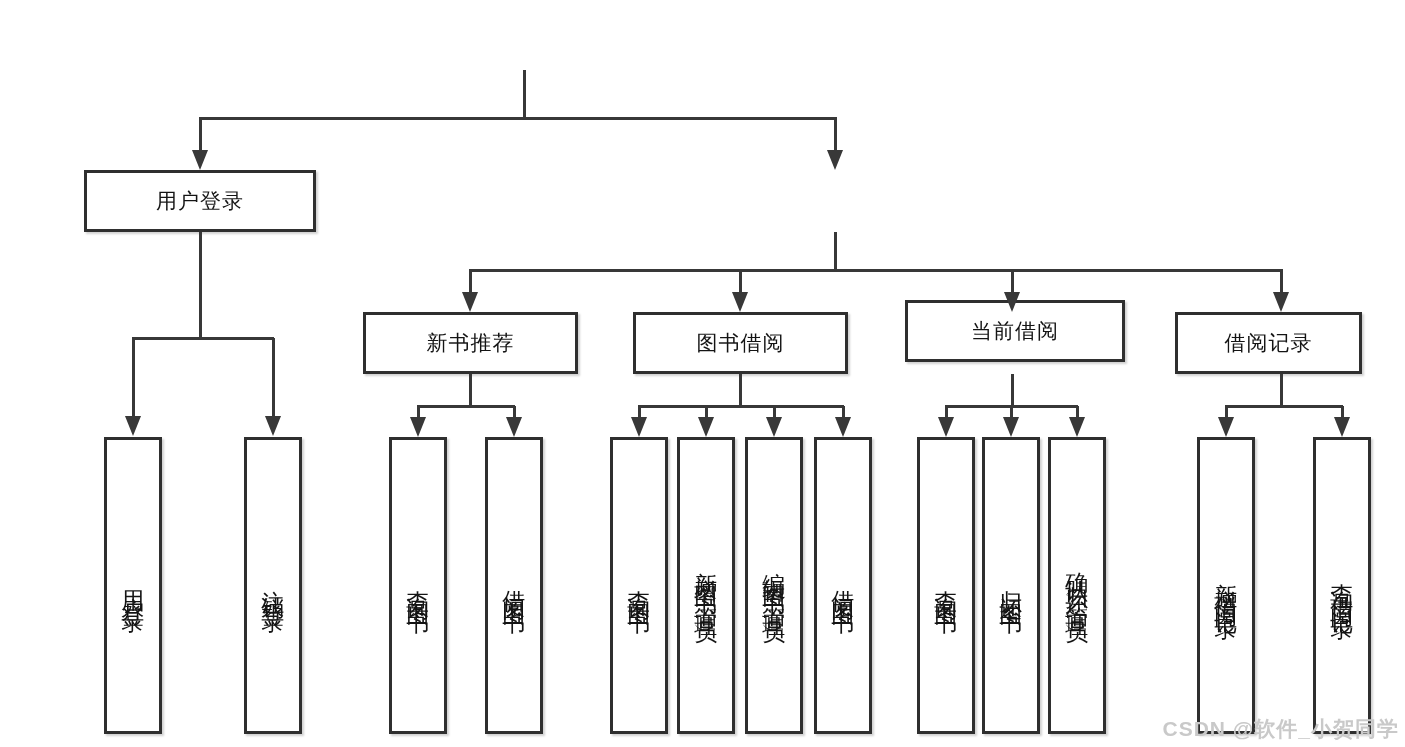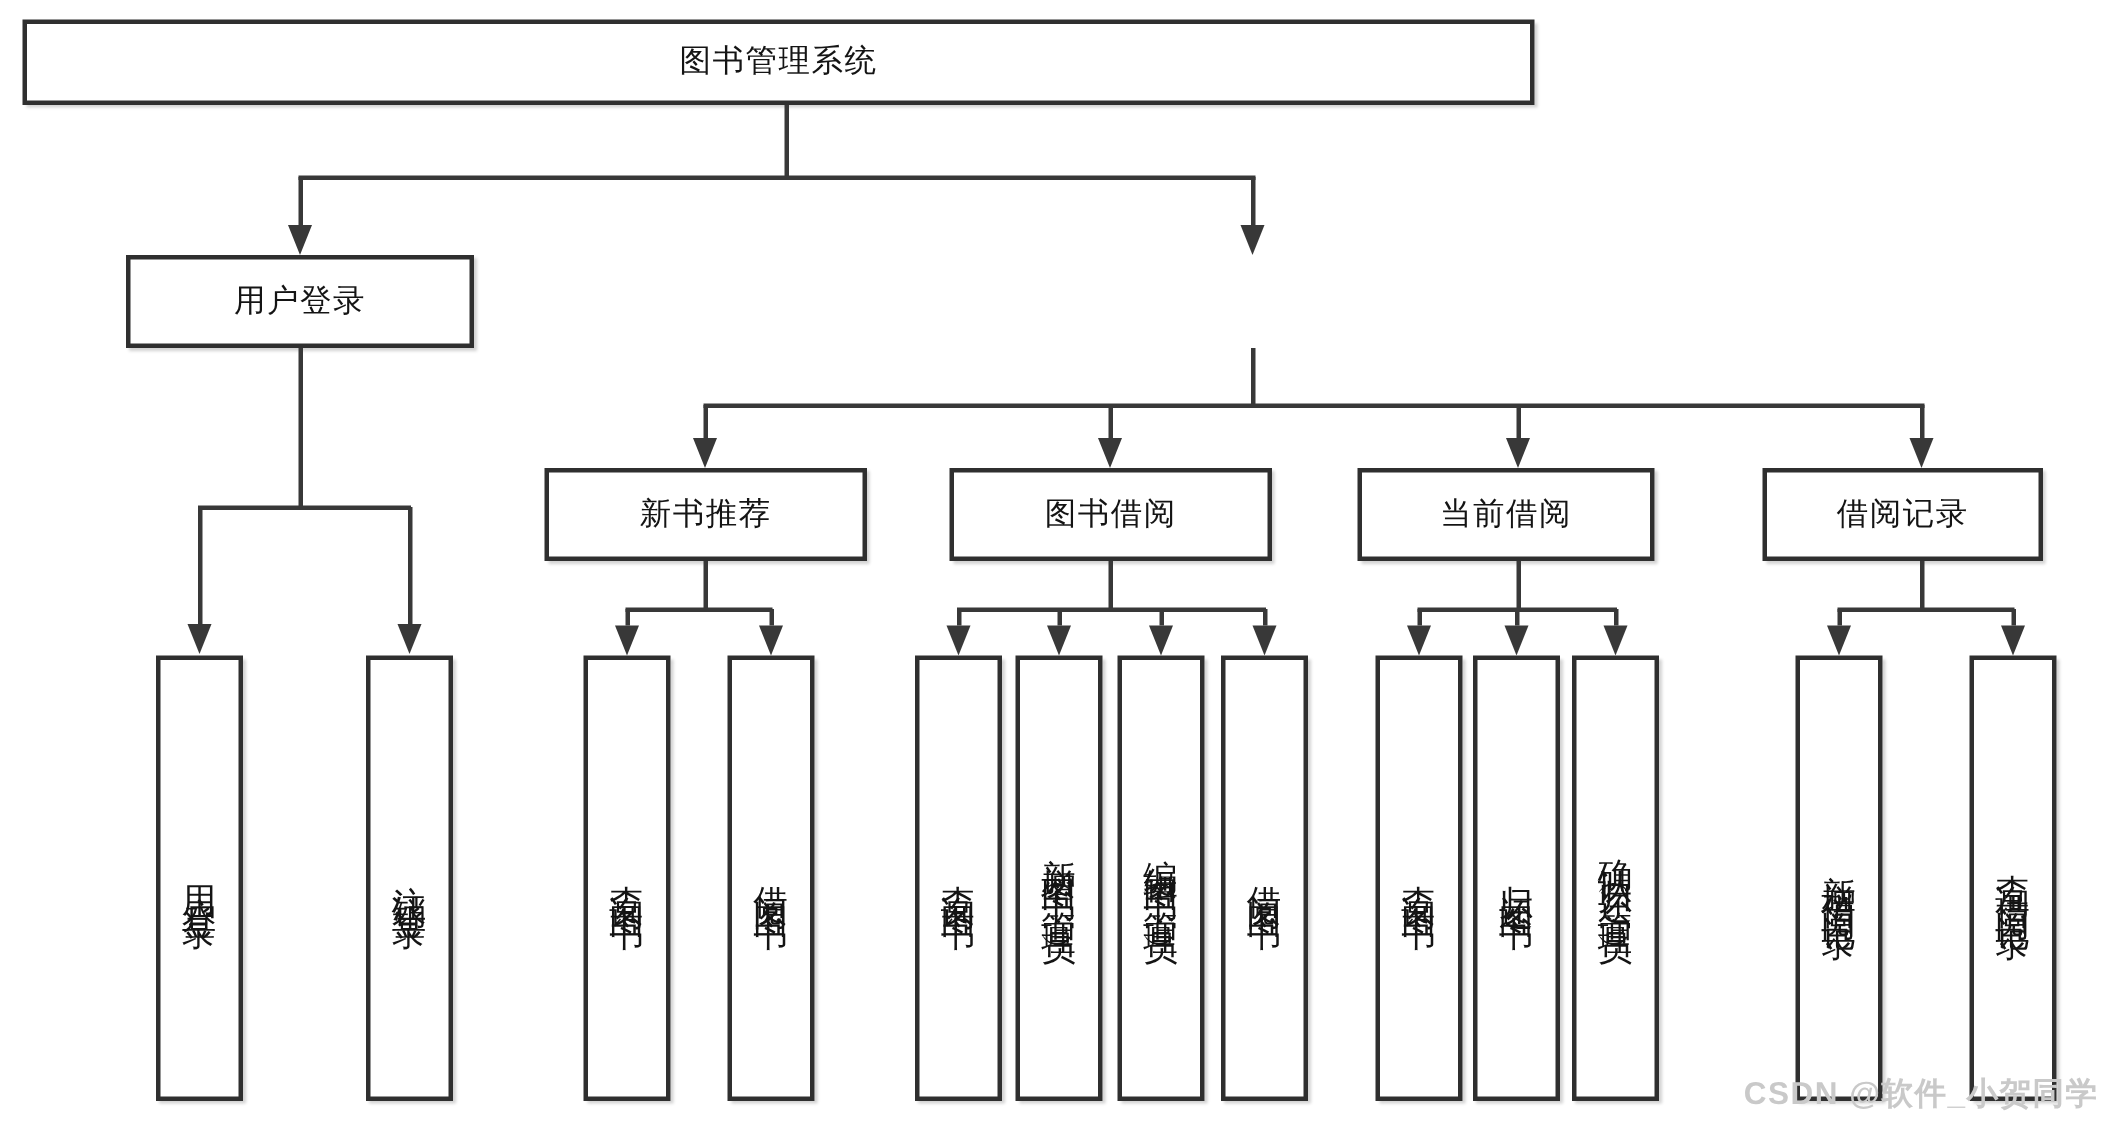--- a/index.html
+++ b/index.html
@@ -32,30 +32,29 @@
   .watermark{
     position:absolute;right:6px;bottom:4px;font-size:21px;
     color:var(--watermark);z-index:5;letter-spacing:1px;white-space:nowrap;font-weight:bold;
   }
 </style>
 </head>
 <body>
 
 <div class="stage">
 
-  <div class="box hbox" style="left:15px;top:13px;width:1008px;height:57px">图书管理系统</div>
 
   <div class="box hbox" style="left:84px;top:170px;width:232px;height:62px">用户登录</div>
 
 
   <div class="box hbox" style="left:633px;top:312px;width:215px;height:62px">图书借阅</div>
 
   <div class="box hbox" style="left:363px;top:312px;width:215px;height:62px">新书推荐</div>
 
-  <div class="box hbox" style="left:905px;top:312px;width:198px;height:62px">当前借阅</div>
+  <div class="box hbox" style="left:905px;top:300px;width:220px;height:62px">当前借阅</div>
 
   <div class="box hbox" style="left:1175px;top:312px;width:187px;height:62px">借阅记录</div>
 
   <div class="box vbox" style="left:104px;top:437px;width:58px;height:297px">用户登录</div>
   <div class="box vbox" style="left:244px;top:437px;width:58px;height:297px">注销登录</div>
 
   <div class="box vbox" style="left:389px;top:437px;width:58px;height:297px">查询图书</div>
   <div class="box vbox" style="left:485px;top:437px;width:58px;height:297px">借阅图书</div>
 
   <div class="box vbox" style="left:610px;top:437px;width:58px;height:297px">查询图书</div>

